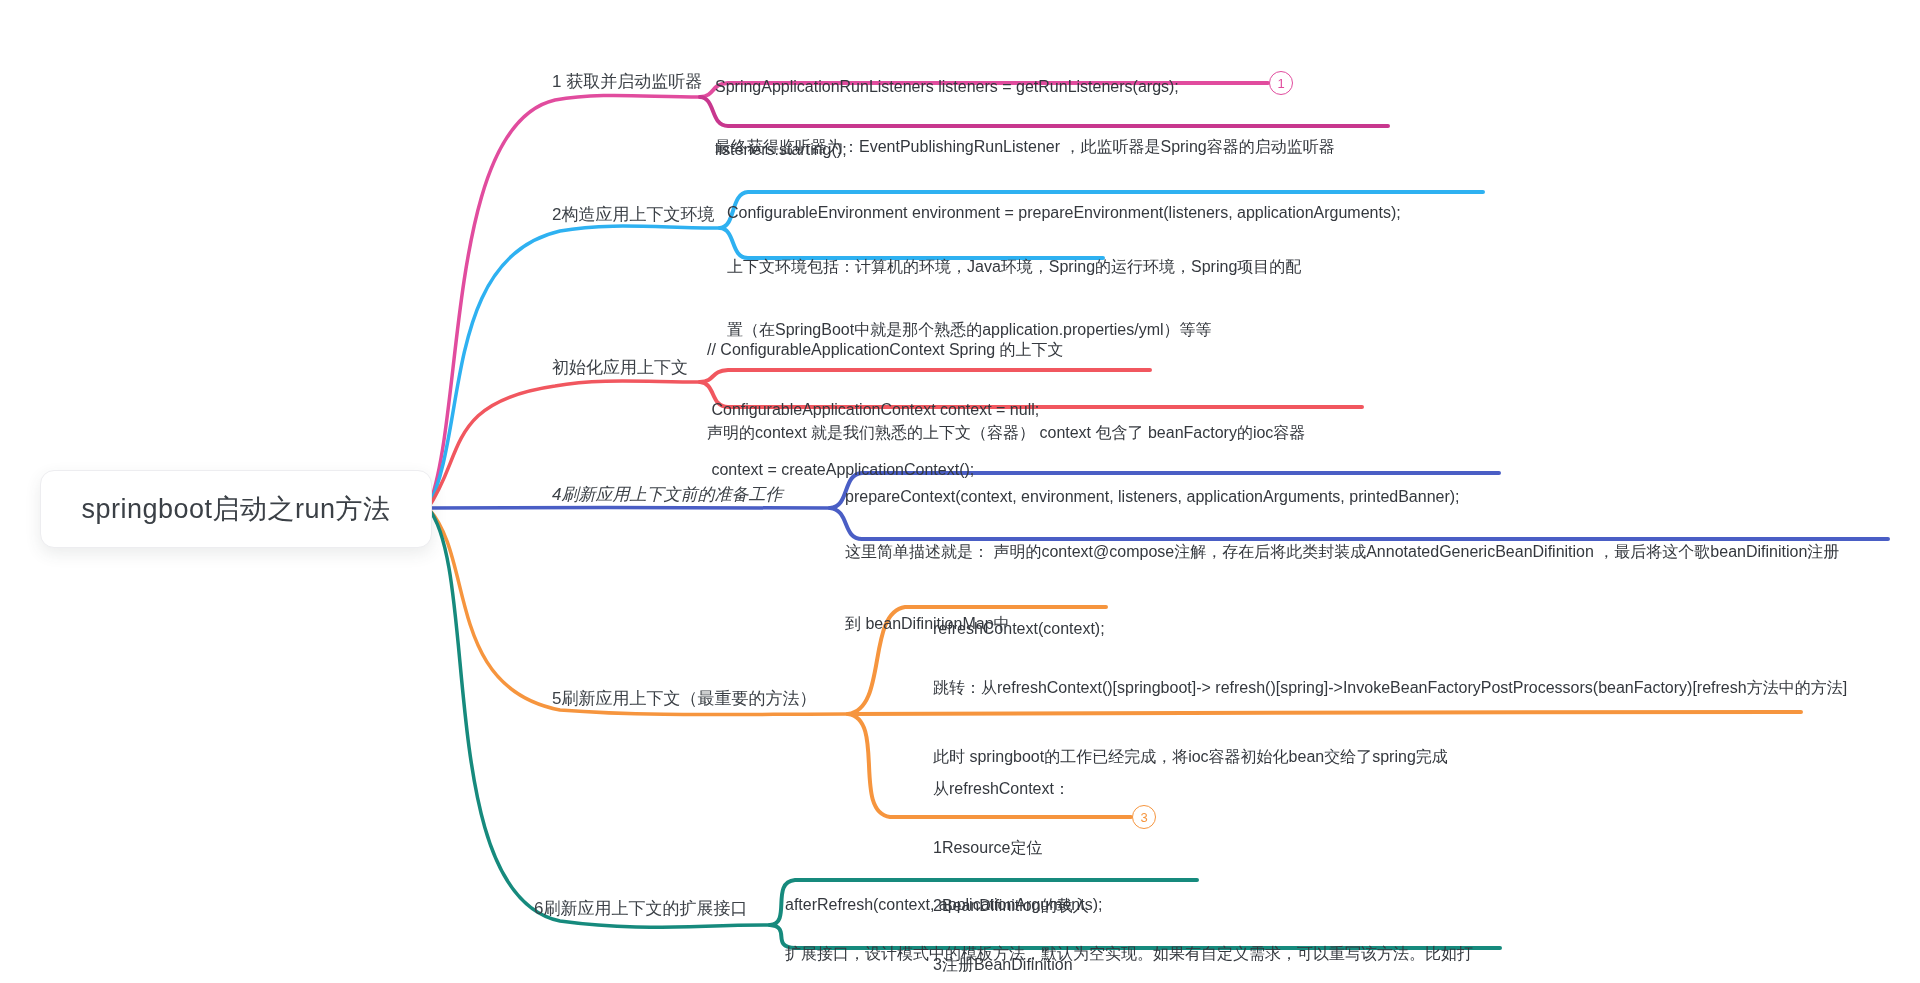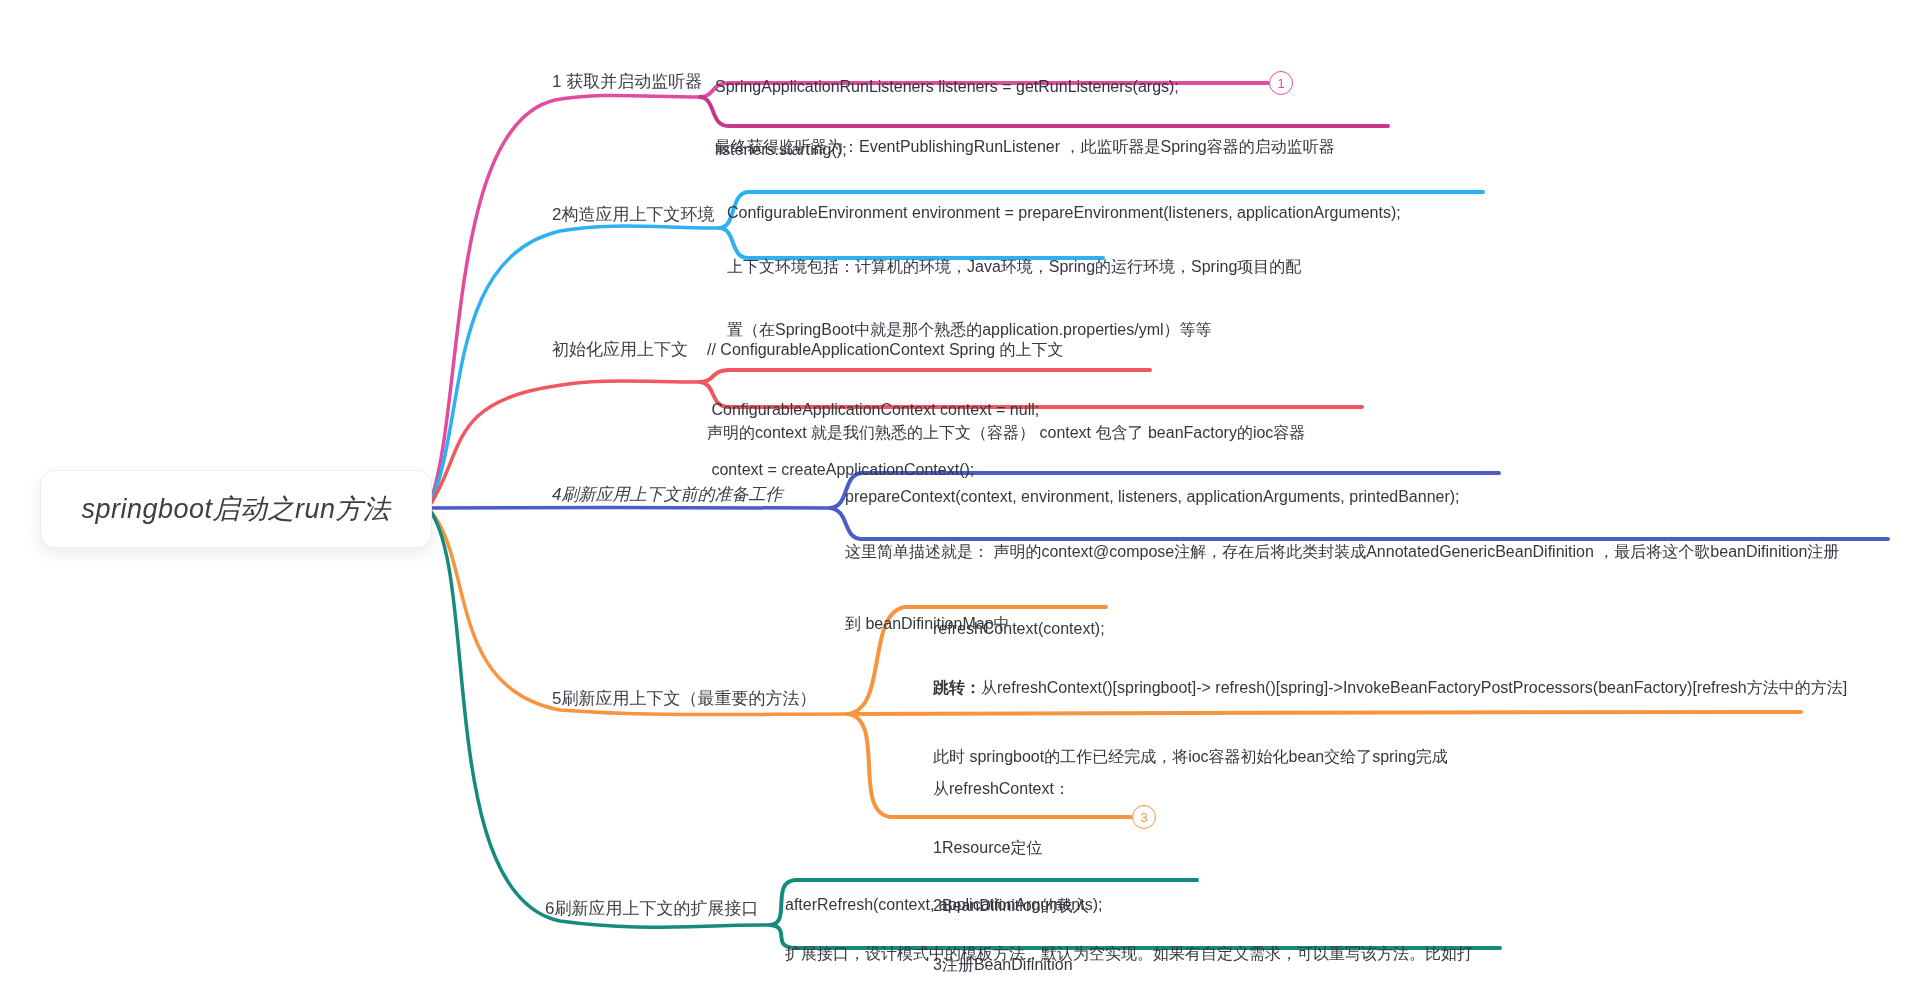--- a/index.html
+++ b/index.html
@@ -1,30 +1,30 @@
 <!DOCTYPE html>
 <html><head>
 <meta charset="utf-8">
 <style>
   html,body{margin:0;padding:0;background:#ffffff;}
   .stage{position:relative;width:1920px;height:983px;background:#ffffff;overflow:hidden;
          font-family:"Liberation Sans","DejaVu Sans",sans-serif;}
   svg.wires{position:absolute;left:0;top:0;width:1920px;height:983px;}
   .root-node{position:absolute;left:40px;top:470px;width:390px;height:76px;background:#ffffff;
              border:1px solid #ededf0;border-radius:14px;box-shadow:0 6px 16px rgba(60,64,72,.10);
-             display:flex;align-items:center;justify-content:center;font-style:italic;}
+             display:flex;align-items:center;justify-content:center;}
   .root-node .t{font-size:27px;color:#3b4046;letter-spacing:.5px;}
   .lbl{position:absolute;font-size:17px;color:#3b4046;white-space:pre;}
   .txt{position:absolute;font-size:16px;color:#34383e;white-space:pre;}
   .txt .ln{display:block;}
   .badge{position:absolute;width:24px;height:24px;border-radius:50%;background:#ffffff;
          display:flex;align-items:center;justify-content:center;font-size:13px;box-sizing:border-box;}
   .badge.pink{border:1.6px solid #e14c9e;color:#e14c9e;}
   .badge.orange{border:1.6px solid #f6953e;color:#f6953e;}
-  .bold{font-weight:bold;margin-top:21px;}
+  .bold{font-weight:normal;margin-top:21px;}
 </style>
 </head>
 <body>
 
 <div class="stage">
 
   <svg class="wires" viewBox="0 0 1920 983" fill="none" stroke-linecap="round" stroke-linejoin="round">
 
     <path d="M428,508 C465,420 445,125 555,100 C600,92 645,97 700,97" stroke-width="3.5" stroke="#E14C9E"></path>
     <path d="M700,97 C716,96 710,84 728,83 L1268,83" stroke-width="4" stroke="#E14C9E"></path>
@@ -51,24 +51,24 @@
     <path d="M770,925 C792,924 770,882 795,880 L1197,880" stroke-width="4" stroke="#168A7D"></path>
     <path d="M770,925 C792,927 770,947 795,948 L1500,948" stroke-width="4" stroke="#168A7D"></path>
   </svg>
 
   <div class="root-node">
     <span class="t">springboot启动之run方法</span>
   </div>
 
   <div class="lbl" style="left:552px;top:70px;">1 获取并启动监听器</div>
   <div class="lbl" style="left:552px;top:203px;">2构造应用上下文环境</div>
-  <div class="lbl" style="left:552px;top:338px;">初始化应用上下文</div>
+  <div class="lbl" style="left:552px;top:356px;">初始化应用上下文</div>
   <div class="lbl" style="left:552px;top:483px;font-style:italic;">4刷新应用上下文前的准备工作</div>
   <div class="lbl" style="left:552px;top:687px;">5刷新应用上下文（最重要的方法）</div>
-  <div class="lbl" style="left:545px;top:897px;">6刷新应用上下文的扩展接口</div>
+  <div class="lbl" style="left:534px;top:897px;">6刷新应用上下文的扩展接口</div>
 
   <div class="txt" style="left:715px;top:34px;line-height:21px;">
     <span class="ln">SpringApplicationRunListeners listeners = getRunListeners(args);</span>
     <span class="ln">listeners.starting();</span>
   </div>
   <div class="badge pink" style="left:1269px;top:71px;">
     <span>1</span>
   </div>
   <div class="txt" style="left:715px;top:101px;">
     <span class="ln">最终获得监听器为：EventPublishingRunListener ，此监听器是Spring容器的启动监听器</span>

